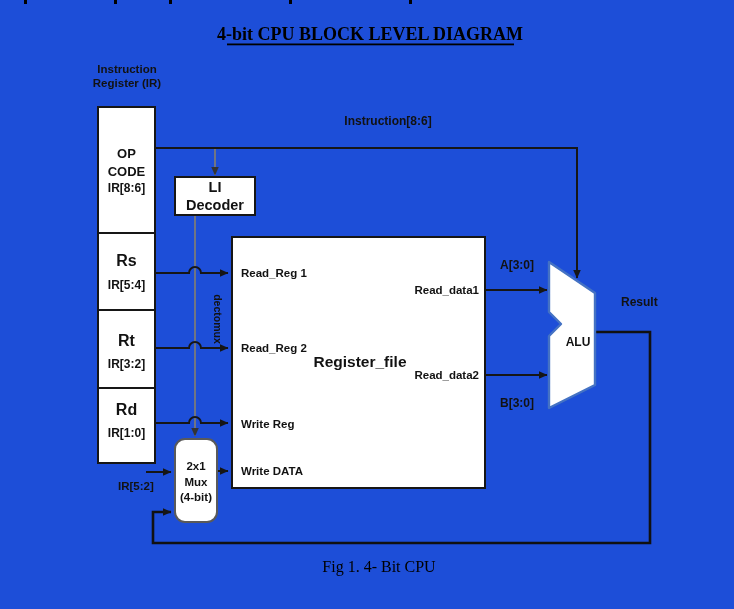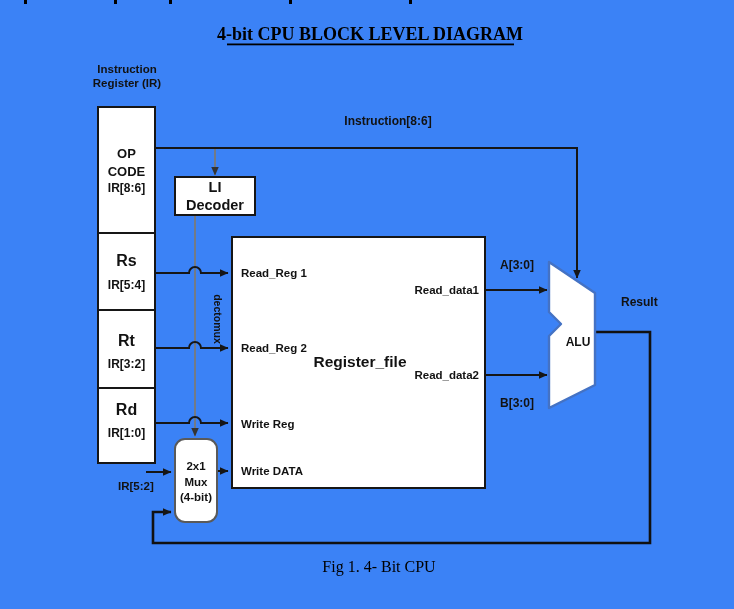--- a/index.html
+++ b/index.html
@@ -1,16 +1,16 @@
 <!DOCTYPE html>
 <html><head>
 <meta charset="utf-8">
 <style>
   html,body{margin:0;padding:0;background:#fff;}
-  .stage{position:relative;width:734px;height:609px;background:#3b82f6;overflow:hidden;}
+  .stage{position:relative;width:734px;height:609px;background:#1d4ed8;overflow:hidden;}
   svg{display:block;}
   
   .lbl{font-family:"Liberation Sans",sans-serif;font-weight:bold;fill:#121212;}
   .serif{font-family:"Liberation Serif",serif;fill:#000;}
   .s10{font-size:10.5px;}
   .s11{font-size:11.5px;}
   .s12{font-size:12px;}
   .s13{font-size:13px;}
   .s14{font-size:14.5px;}
   .s15{font-size:15.5px;}

